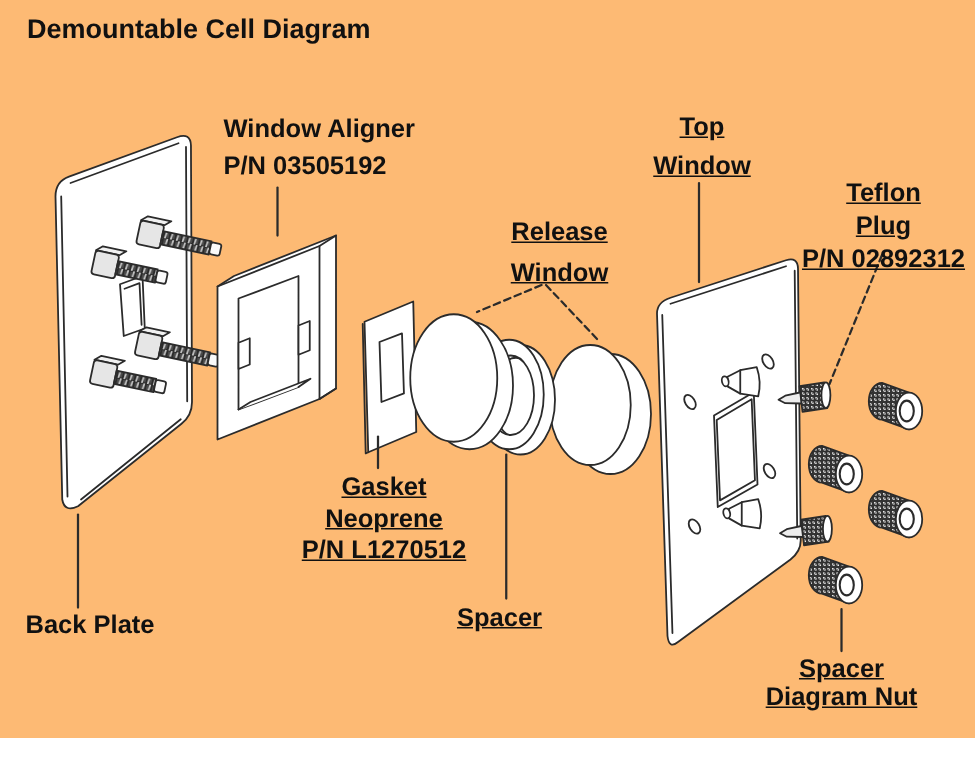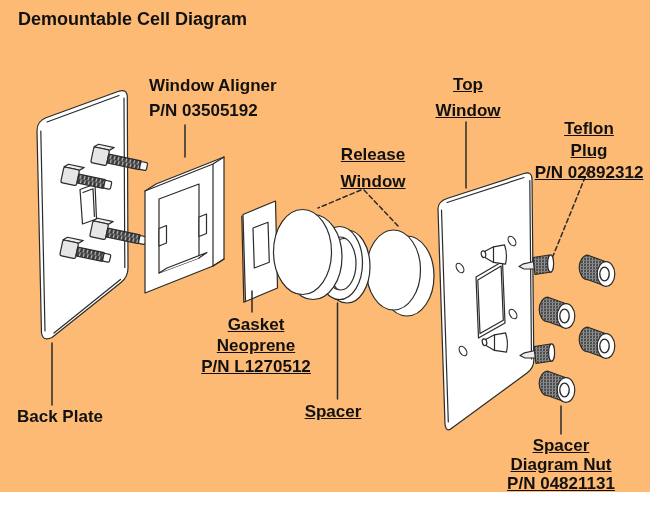--- a/index.html
+++ b/index.html
@@ -211,16 +211,15 @@
     <span>Spacer</span>
   </div>
 
   <div class="label" style="left:17px;top:407px;--lh:20px;text-align:left">
     <span>Back Plate</span>
   </div>
 
   <div class="label c" style="left:561px;top:436px;--lh:19px">
     <span>Spacer</span>
     <span>Diagram Nut</span>
-    <span>P/N 04821131</span>
   </div>
 
 </div>
 
 </body></html>

